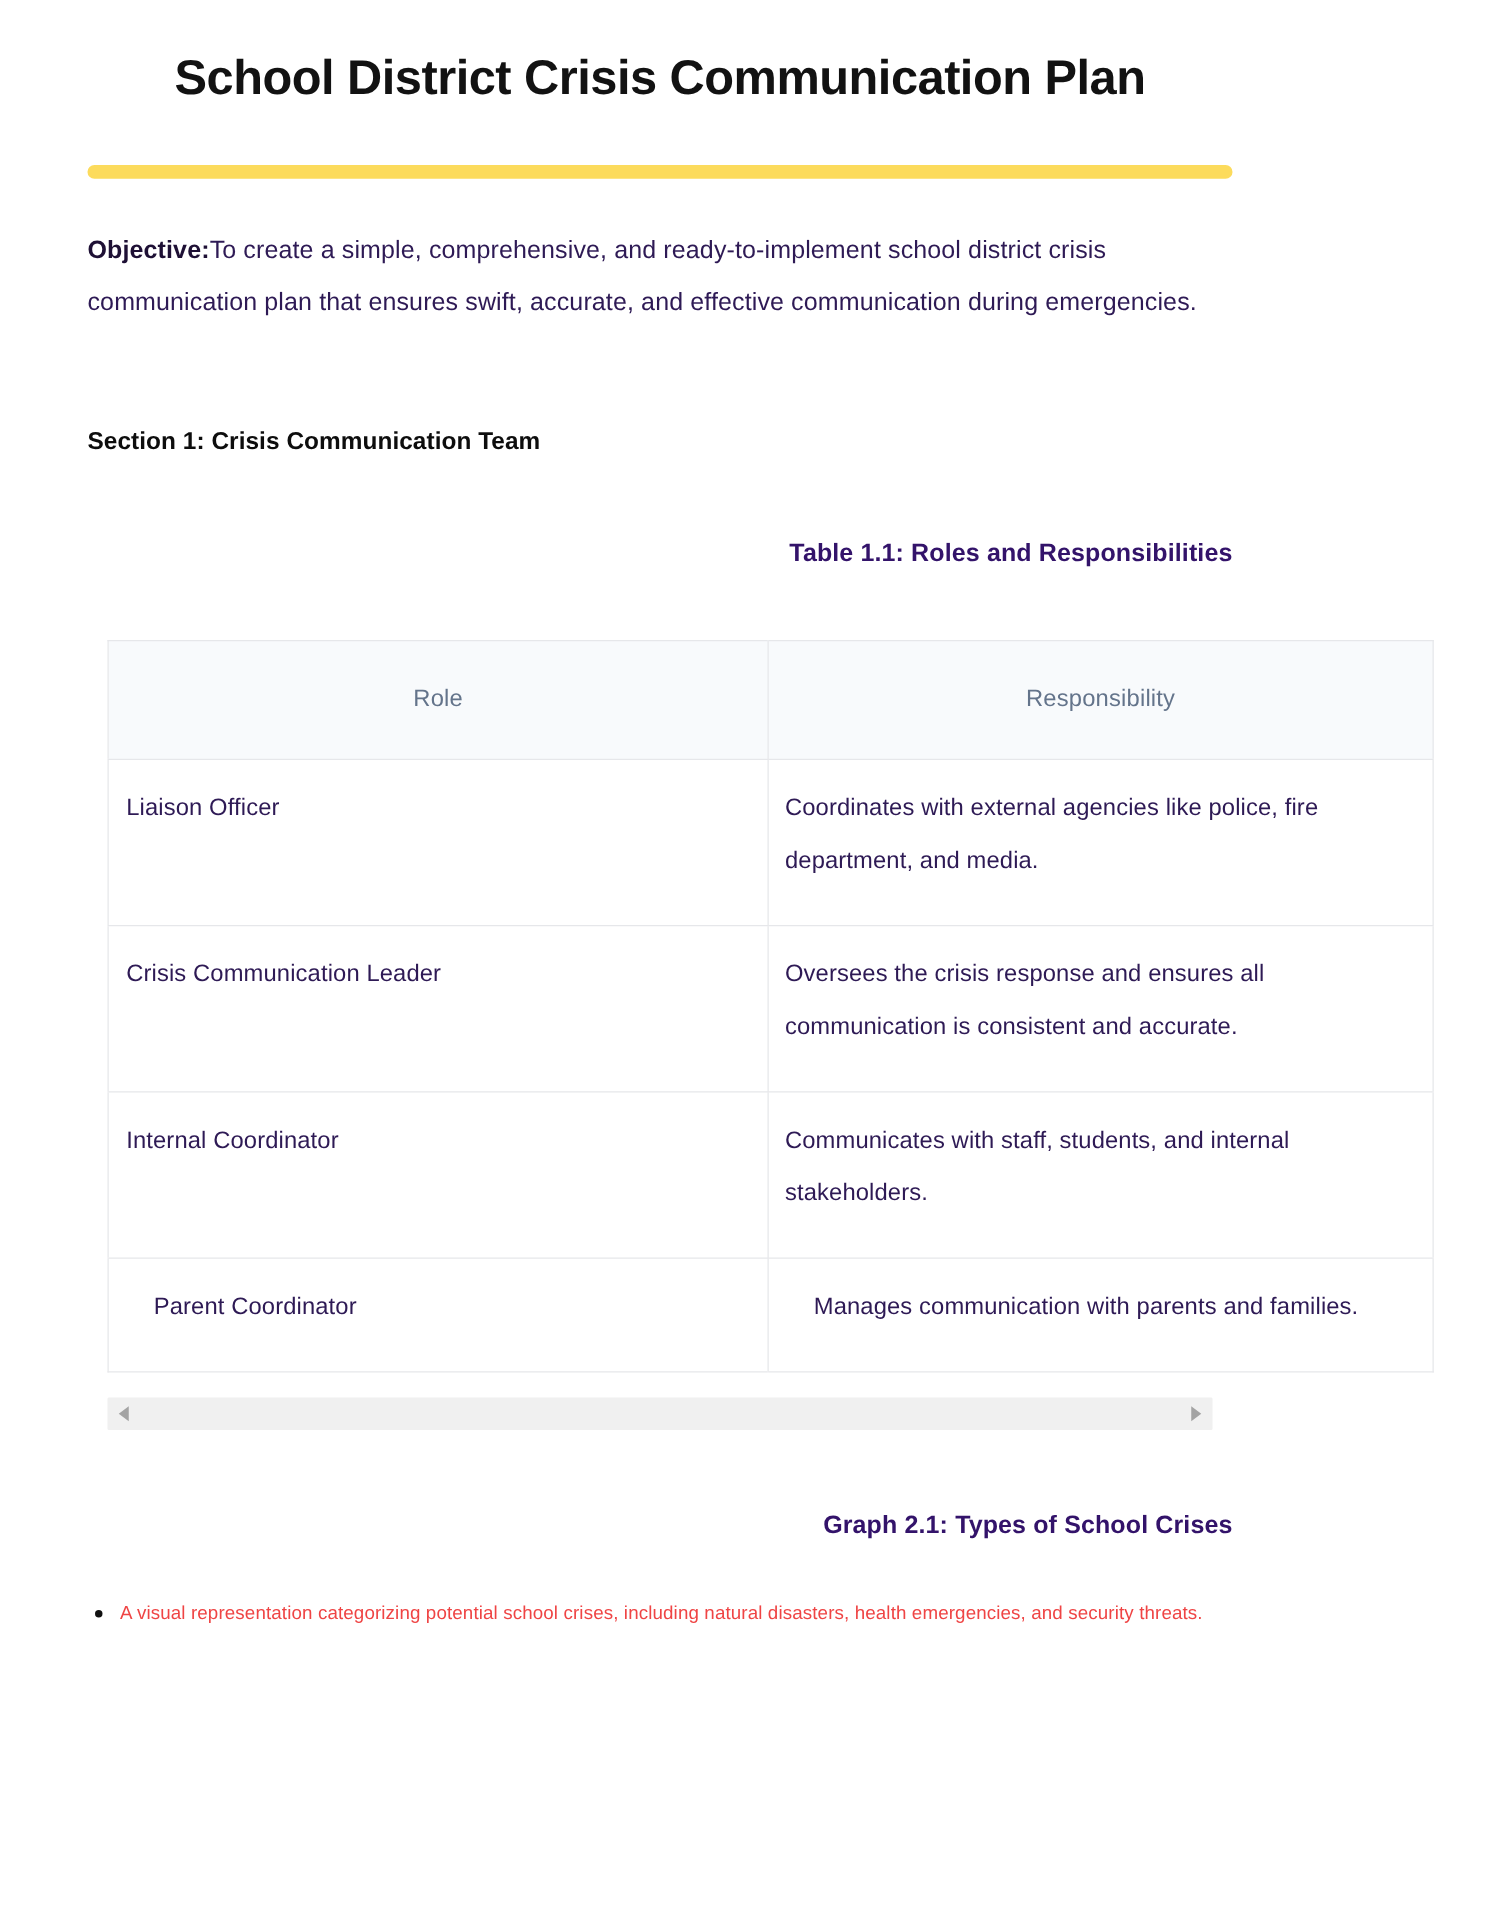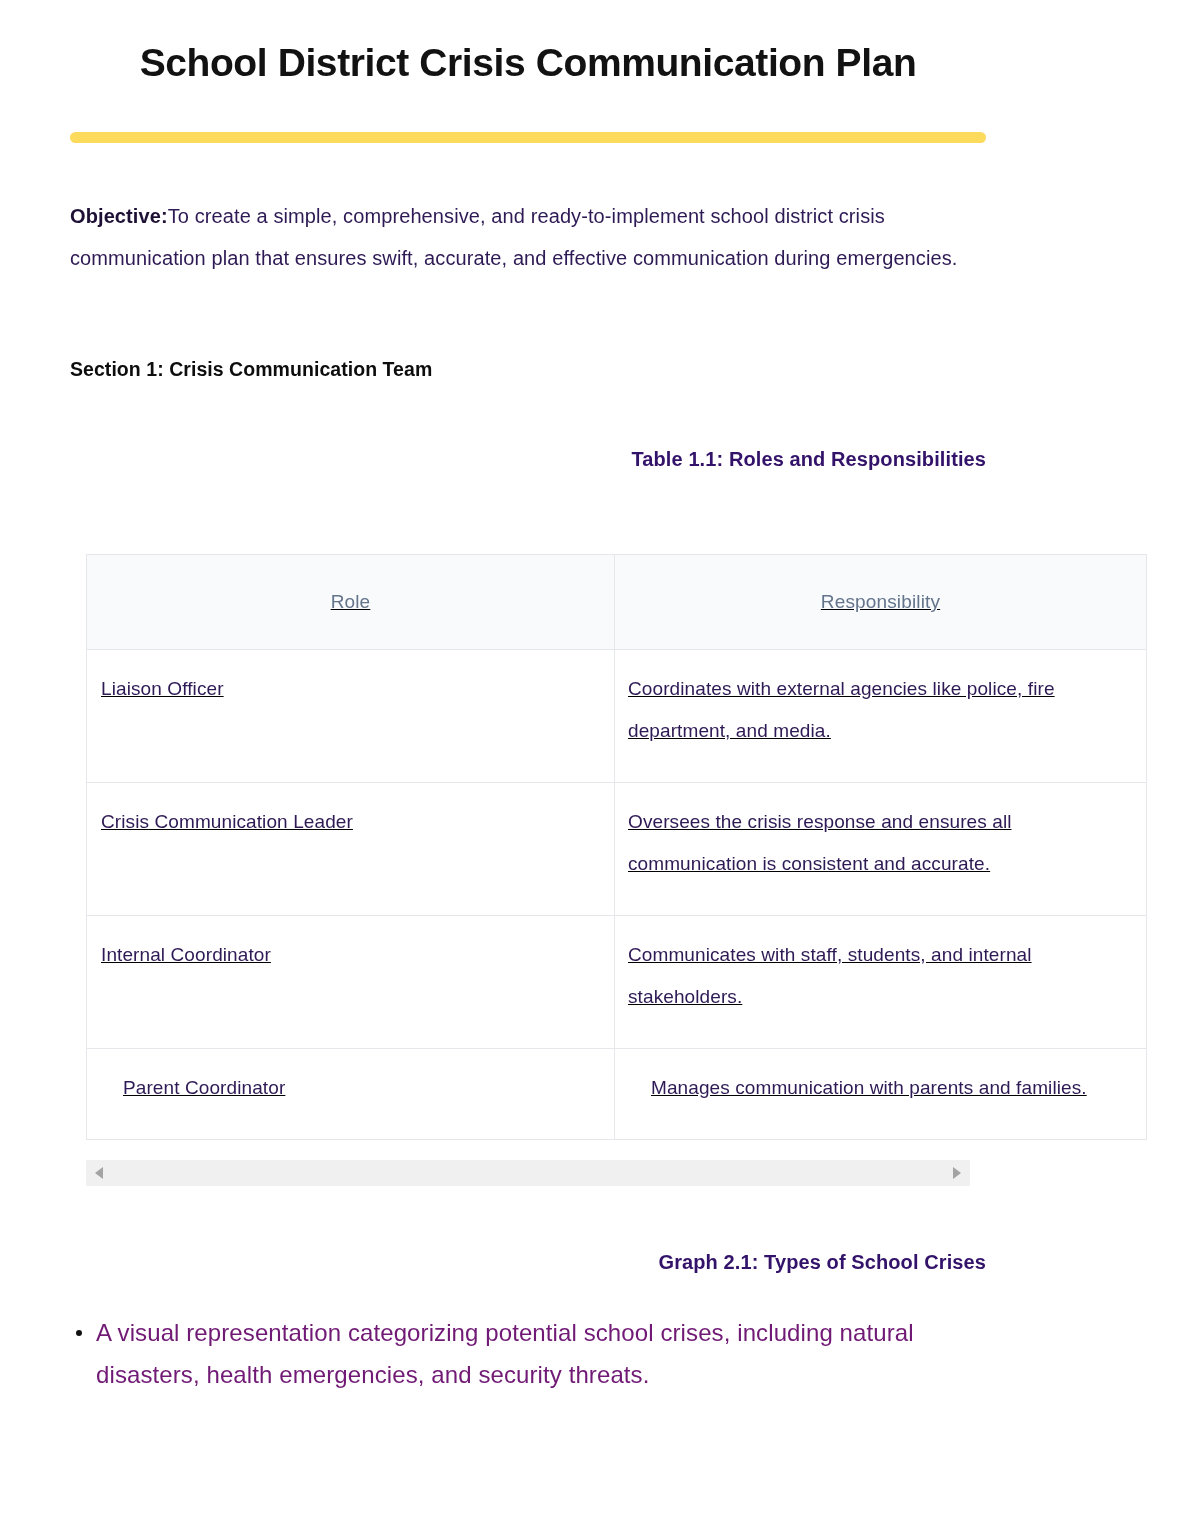--- a/index.html
+++ b/index.html
@@ -38,21 +38,21 @@
   .title-divider {
     margin: 44px 0 0 0;
     height: 11px;
     border-radius: 6px;
     background: #FCDB5C;
   }
 
   
   .para {
     margin: 0;
-    padding-top: 52px;
+    padding-top: 36px;
     font-size: 20px;
     line-height: 42px;
     color: #2E1A55;
     letter-spacing: 0.1px;
   }
   .para b, .para .lead {
     font-weight: 700;
     color: #1E1035;
   }
 
@@ -72,24 +72,23 @@
     font-size: 20px;
     line-height: 28px;
     font-weight: 700;
     color: #33136A;
     letter-spacing: 0.1px;
     text-align: right;
   }
 
   
   .table-wrap {
-    margin-top: 81px;
+    margin-top: 55px;
     padding-left: 16px;
     padding-right: 16px;
-    text-decoration: underline;
   }
   table.roles {
     width: 1060px;
     border-collapse: collapse;
     table-layout: fixed;
     background: #ffffff;
     border: 1px solid #E6E7EA;
   }
   table.roles col.c1 { width: 528px; }
   table.roles col.c2 { width: 532px; }
@@ -154,23 +153,23 @@
 
   
   ul.bullets {
     margin: 0;
     padding: 36px 0 0 0;
     list-style: none;
   }
   ul.bullets li {
     position: relative;
     padding-left: 26px;
-    font-size: 24px;
+    font-size: 15px;
     line-height: 42px;
-    color: #701a75;
+    color: #ef4444;
     letter-spacing: 0.1px;
   }
   ul.bullets li .dot {
     position: absolute;
     left: 6px;
     top: 18px;
     width: 6px;
     height: 6px;
     border-radius: 50%;
     background: #111111;

